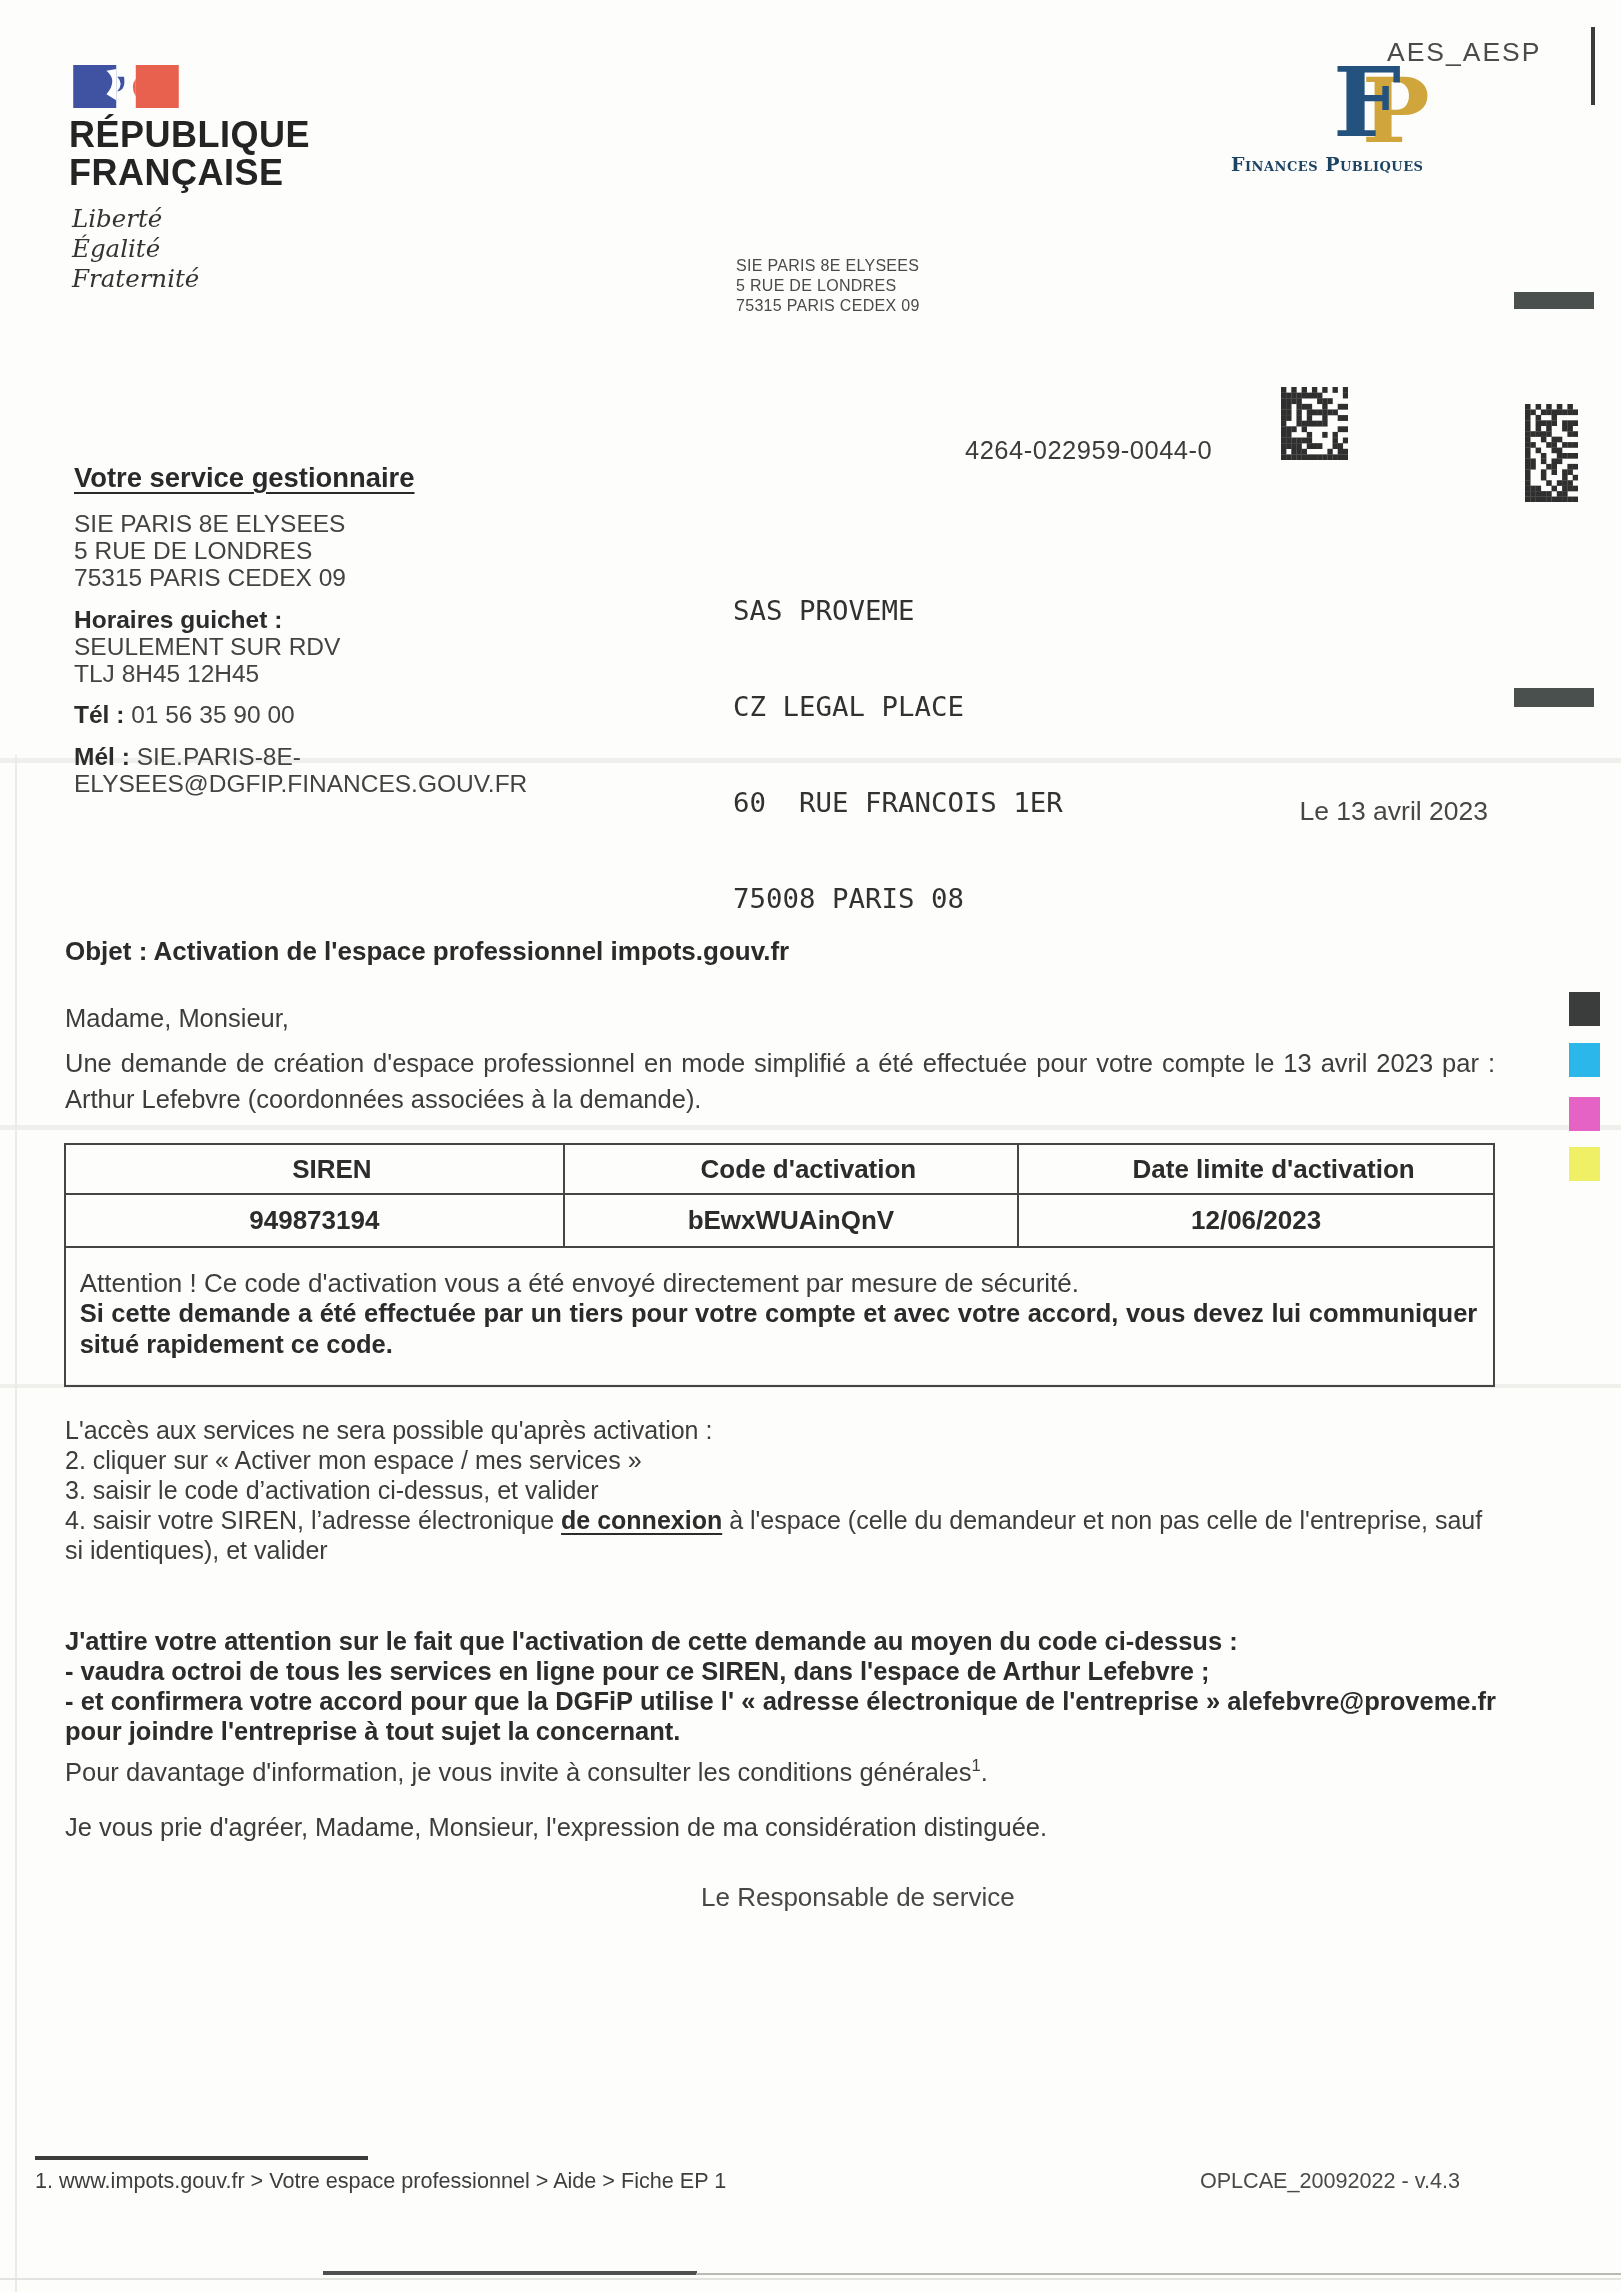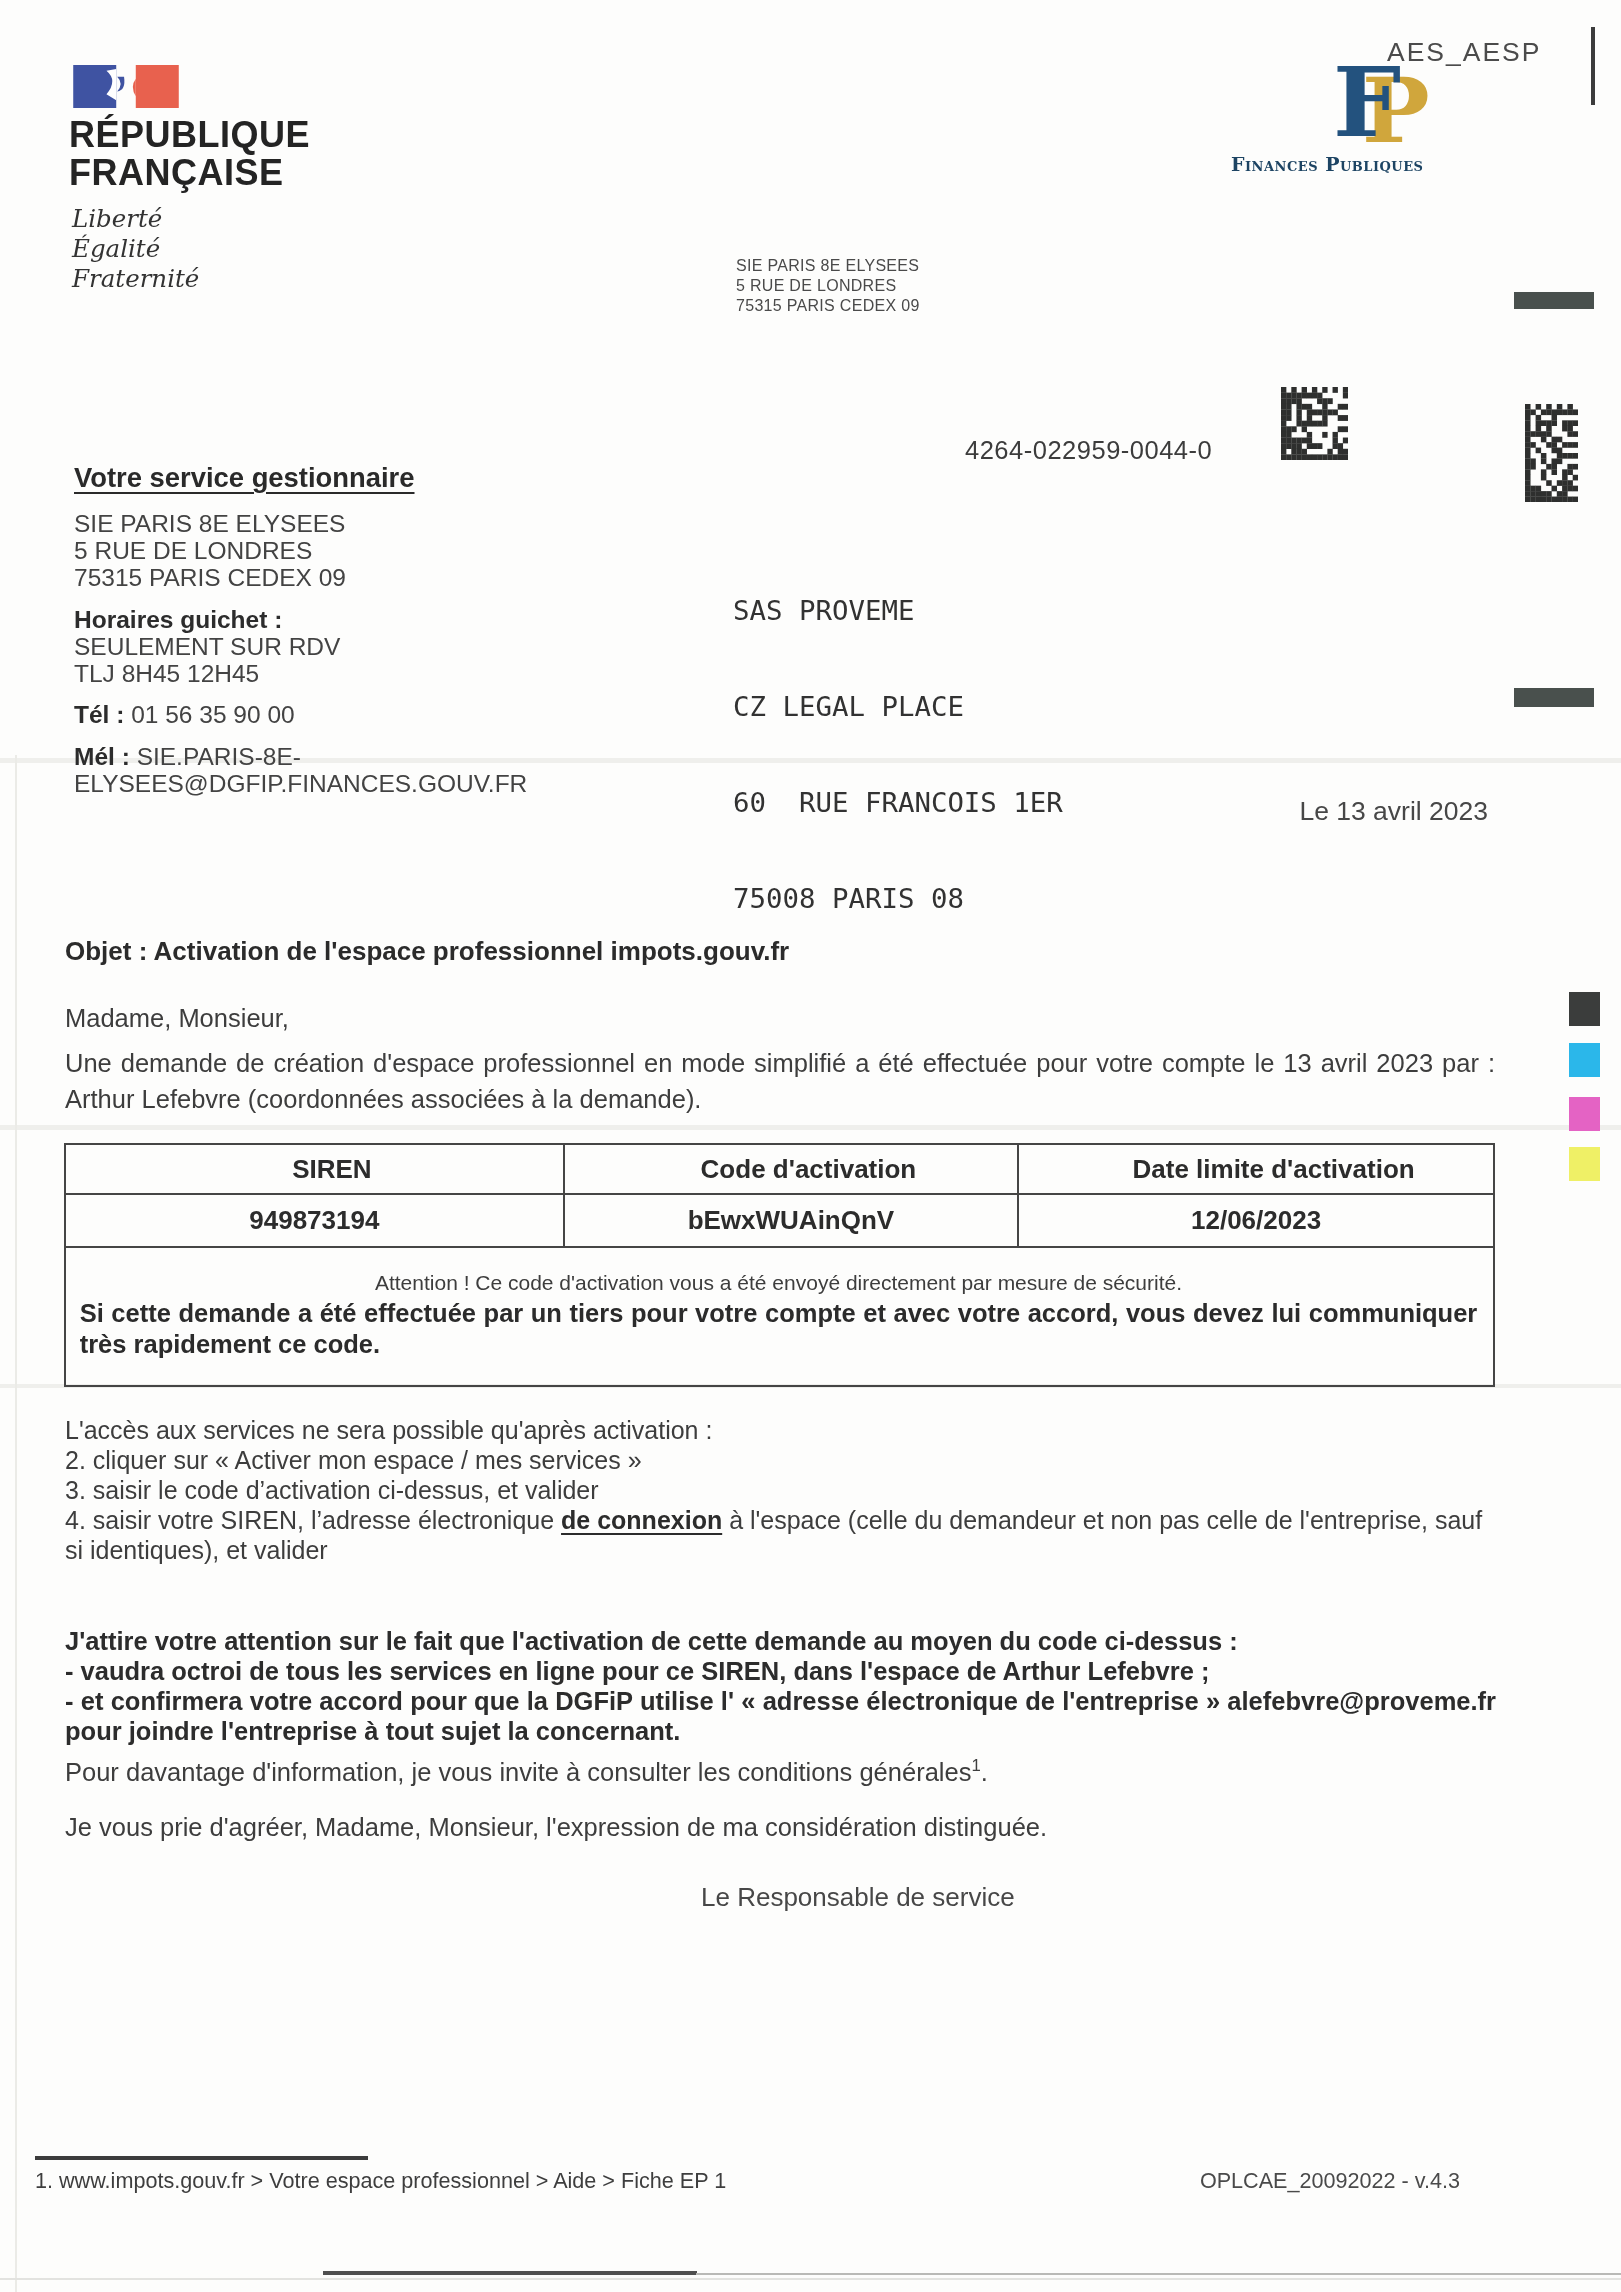--- a/index.html
+++ b/index.html
@@ -47,21 +47,21 @@
   .subject{position:absolute;left:65px;top:936px;font-size:26px;font-weight:700;color:#2b2b2b;}
   .salutation{position:absolute;left:65px;top:1004px;font-size:25.5px;}
   .intro{position:absolute;left:65px;top:1045px;width:1430px;font-size:25.5px;line-height:36px;
     text-align:justify;}
   
   .act-table{position:absolute;left:64px;top:1143px;width:1431px;border-collapse:collapse;}
   .act-table th,.act-table td{border:2.9px solid #454545;}
   .act-table th{height:46px;font-size:26px;font-weight:700;color:#2c2c2c;text-align:center;padding-left:36px;}
   .act-table td.val{height:49px;font-size:26px;font-weight:700;color:#2c2c2c;text-align:center;}
   .act-table td.notice{padding:19.6px 15.7px 25.5px 13.7px;vertical-align:top;}
-  .notice-l1{font-size:21px;line-height:30px;color:#3d3d3d;text-align:center;}
+  .notice-l1{font-size:26px;line-height:30px;color:#3d3d3d;}
   .notice-l2{font-size:25.5px;line-height:31px;font-weight:700;color:#2b2b2b;text-align:justify;}
   
   .steps{position:absolute;left:65px;top:1415px;width:1431px;font-size:25px;line-height:30px;color:#3d3d3d;}
   .steps .em{font-weight:700;text-decoration:underline;text-underline-offset:3.9px;color:#2c2c2c;text-align:center;}
   .warning{position:absolute;left:65px;top:1619px;width:1431px;font-size:25.5px;line-height:30px;
     font-weight:700;color:#2c2c2c;margin-top:7px;}
   .warning .just{text-align:justify;}
   .info-para{position:absolute;left:65px;top:1756px;font-size:25.5px;}
   .info-para sup{font-size:16.7px;}
   .closing{position:absolute;left:65px;top:1813px;font-size:25.5px;}
@@ -384,21 +384,21 @@
       <th>Date limite d'activation</th>
     </tr>
     <tr>
       <td class="val">949873194</td>
       <td class="val">bEwxWUAinQnV</td>
       <td class="val">12/06/2023</td>
     </tr>
     <tr>
       <td class="notice" colspan="3">
         <div class="notice-l1">Attention ! Ce code d'activation vous a été envoyé directement par mesure de sécurité.</div>
-        <div class="notice-l2">Si cette demande a été effectuée par un tiers pour votre compte et avec votre accord, vous devez lui communiquer très rapidement ce code.</div>
+        <div class="notice-l2">Si cette demande a été effectuée par un tiers pour votre compte et avec votre accord, vous devez lui communiquer situé rapidement ce code.</div>
       </td>
     </tr>
   </tbody>
     </table>
 
   <div class="steps">
     <div>L'accès aux services ne sera possible qu'après activation :</div>
     <div>2. cliquer sur « Activer mon espace / mes services »</div>
     <div>3. saisir le code d’activation ci-dessus, et valider</div>
     <div><span>4. saisir votre SIREN, l’adresse électronique </span><span class="em">de connexion</span><span> à l'espace (celle du demandeur et non pas celle de l'entreprise, sauf si identiques), et valider</span></div>

